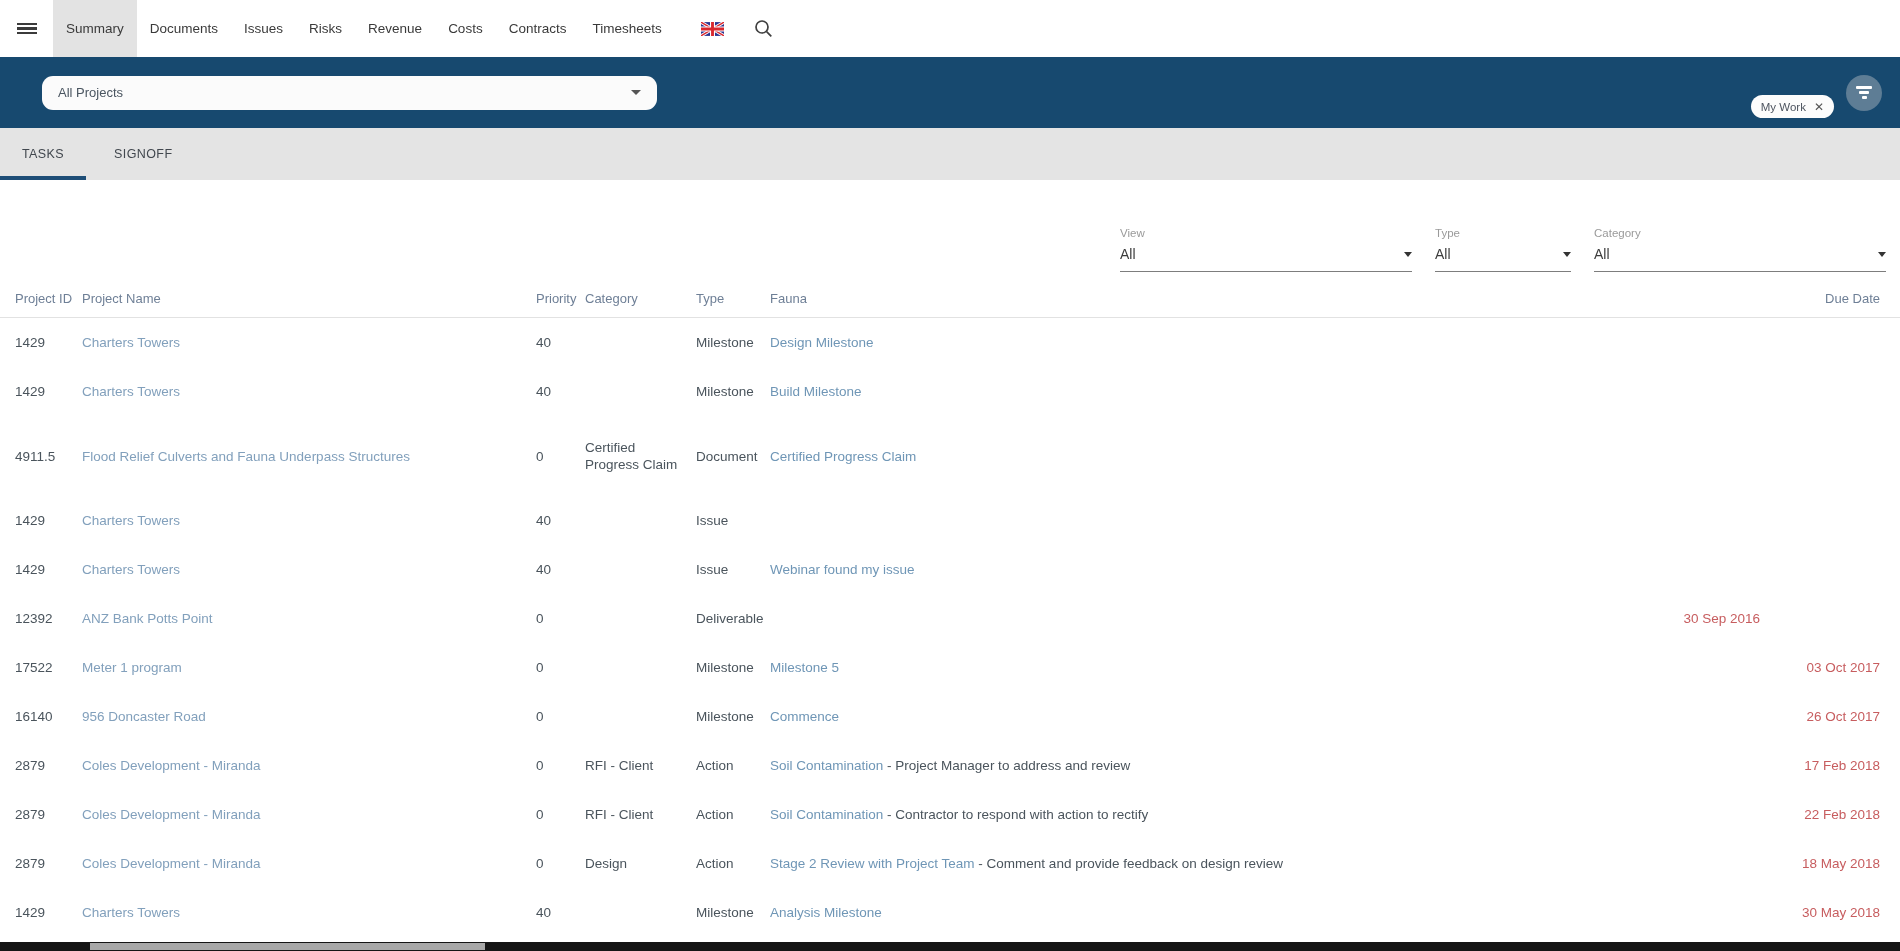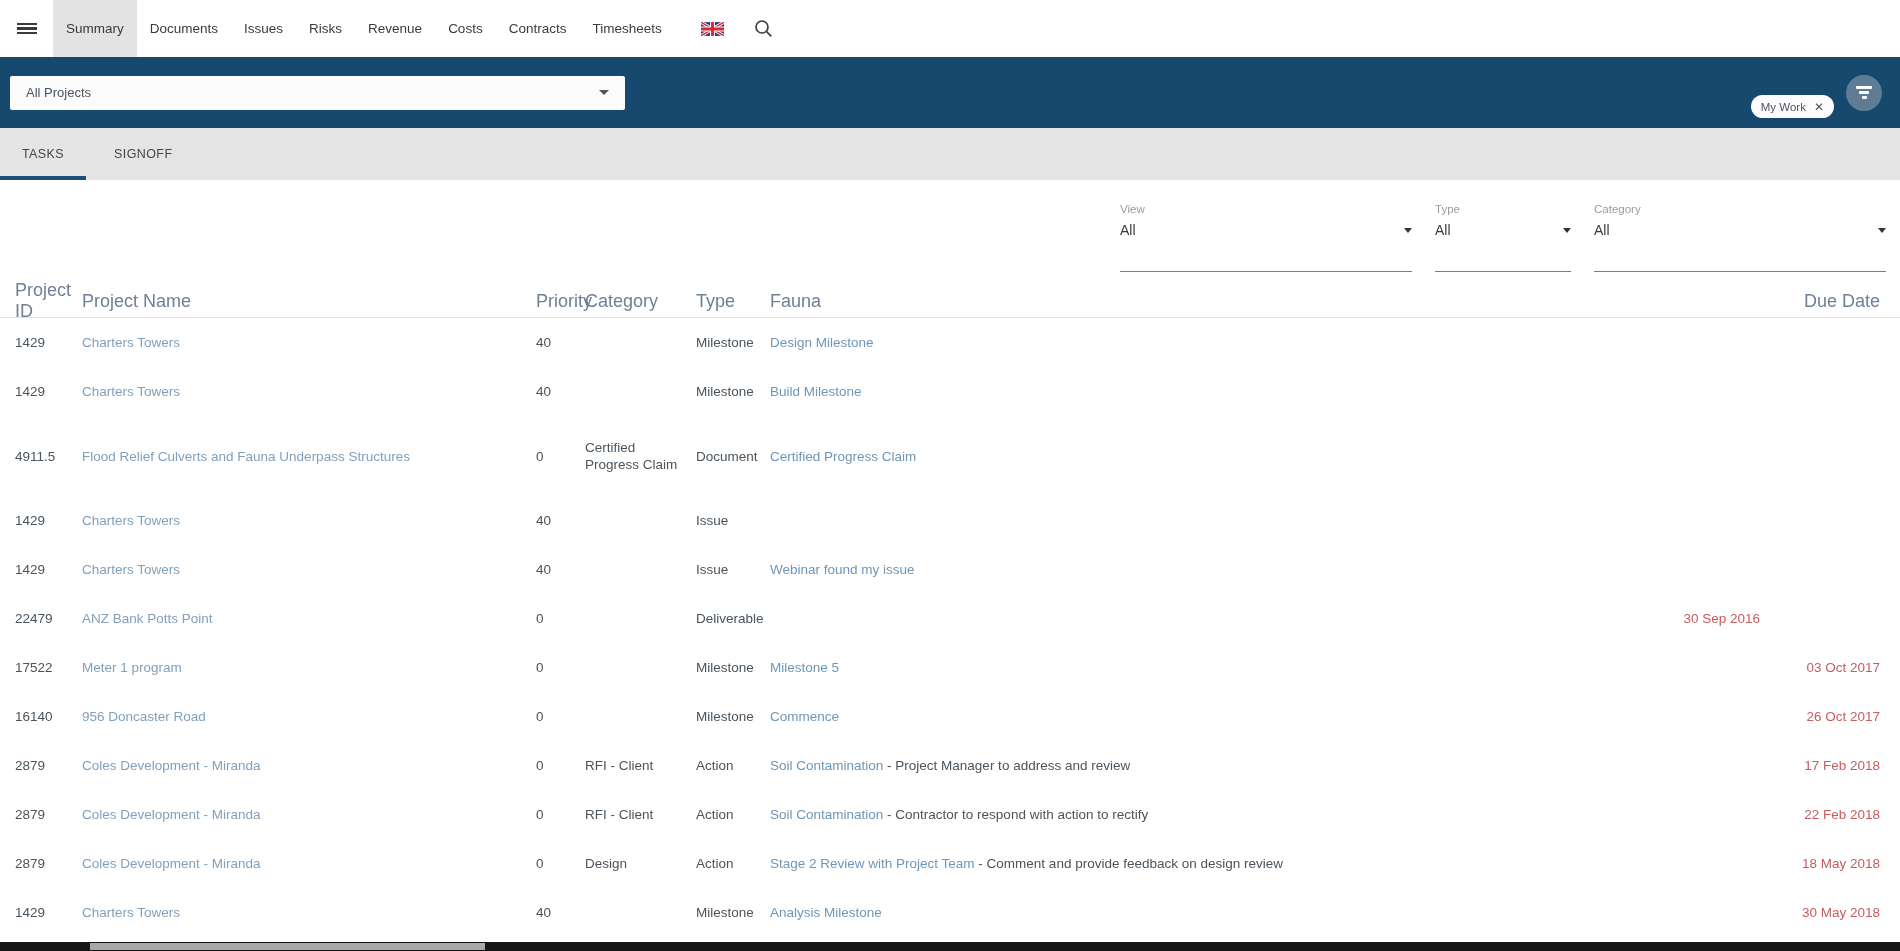--- a/index.html
+++ b/index.html
@@ -12,23 +12,23 @@
   .hicon span { display: block; width: 20px; height: 2.4px; background: #3b3b3b; margin: 2.4px 0; }
   .nav-item { display: flex; align-items: center; padding: 0 13px; font-size: 13.5px;
     color: #3a3a3a; cursor: pointer; white-space: nowrap; }
   .nav-item.active { background: #e3e3e3; }
   .flag-wrap { display: flex; align-items: center; margin-left: 26px; cursor: pointer; }
   .search-wrap { display: flex; align-items: center; margin-left: 30px; cursor: pointer; }
 
   
   .bluebar { height: 71px; background: var(--brand-navy, #17496f); display: flex; align-items: center;
     padding: 0 18px 0 10px; }
-  .project-select { width: 615px; height: 34px; background: #fbfbfb; border-radius: 2px;
+  .project-select { width: 615px; height: 34px; background: #fbfbfb; border-radius: 11px;
     display: flex; align-items: center; justify-content: space-between; padding: 0 16px;
-    font-size: 13px; color: #4a5560; cursor: pointer; }
+    font-size: 13px; color: #4a5560; cursor: pointer; margin-left: 32px; }
   .caret-down { width: 0; height: 0; border-left: 5px solid transparent; border-right: 5px solid transparent;
     border-top: 5px solid #555; }
   .right-group { margin-left: auto; display: flex; align-items: center; gap: 12px; }
   .chip { background: #fcfcfc; height: 23px; border-radius: 12px; display: flex; align-items: center;
     padding: 0 10px; font-size: 11.5px; color: #4e5560; gap: 8px; margin-top: 28px; }
   .chip .x { font-size: 12px; color: #555; cursor: pointer; line-height: 1; }
   .filter-btn { width: 36px; height: 36px; border-radius: 50%; background: var(--filter-button-bg, #5e7d95);
     display: flex; flex-direction: column; align-items: center; justify-content: center; gap: 2.6px; cursor: pointer; }
   .filter-btn span { display: block; height: 2.4px; background: #fff; border-radius: 1px; }
   .filter-btn span:nth-child(1) { width: 16px; }
@@ -39,35 +39,35 @@
   .tabbar { height: 52px; background: #e4e4e4; display: flex; align-items: stretch; }
   .vtab { position: relative; display: flex; align-items: center; font-size: 12.5px;
     letter-spacing: 0.4px; color: #41474e; cursor: pointer; }
   .vtab:first-child { margin-left: 22px; }
   .vtab + .vtab { margin-left: 50px; }
   .vtab.active::after { content: ""; position: absolute; left: -22px; right: -22px; bottom: 0;
     height: 4px; background: var(--tab-underline, #1e4e77); }
 
   
   .filters { height: 92px; display: flex; justify-content: flex-end; gap: 23px;
-    padding: 23px 14px 0 0; }
+    padding: 23px 14px 0 0; align-items: flex-end; }
   .fselect { border-bottom: 1px solid #7d7d7d; padding-bottom: 9px; cursor: pointer; }
   .fselect.w-lg { width: 292px; }
   .fselect.w-sm { width: 136px; }
   .fselect .flabel { font-size: 11.5px; color: #9a9a9a; display: block; margin-bottom: 7px; }
   .fselect .fvalrow { display: flex; justify-content: space-between; align-items: center; }
   .fselect .fval { font-size: 14px; color: #3c3c3c; }
   .fselect .caret-down { border-left-width: 4.5px; border-right-width: 4.5px; border-top-width: 5px;
     border-top-color: #333; }
 
   
   .thead, .trow { display: grid; grid-template-columns: 67px 454px 49px 111px 74px 1fr 120px;
     padding: 0 20px 0 15px; align-items: center; }
   .thead { height: 46px; padding-top: 8px; border-bottom: 1px solid #e2e2e2;
-    color: #6e7f96; font-size: 18px; }
+    color: #6e7f96; font-size: 13px; }
   .th-due { text-align: right; }
   .trow { height: 49px; font-size: 13.5px; color: #4a545c; }
   .trow.tall { height: 80px; }
   .c-name { color: var(--link-blue, #82a0bc); cursor: pointer; }
   .c-cat { line-height: 17px; padding-right: 8px; }
   .task-link { color: var(--task-link-blue, #6f96b6); cursor: pointer; }
   .task-note { color: #4a545c; }
   .c-due { text-align: right; color: var(--due-date-red, #c75d5f); }
 
   
@@ -213,21 +213,21 @@
     <div class="td c-id">1429</div>
     <div class="td c-name">Charters Towers</div>
     <div class="td c-pri">40</div>
     <div class="td c-cat"></div>
     <div class="td c-type">Issue</div>
     <div class="td c-task"><span class="task-link">Webinar found my issue</span><span class="task-note"></span></div>
     <div class="td c-due"></div>
   </div>
 
   <div class="trow">
-    <div class="td c-id">22479</div>
+    <div class="td c-id">12392</div>
     <div class="td c-name">ANZ Bank Potts Point</div>
     <div class="td c-pri">0</div>
     <div class="td c-cat"></div>
     <div class="td c-type">Deliverable</div>
     <div class="td c-due">30 Sep 2016</div>
   </div>
 
   <div class="trow">
     <div class="td c-id">17522</div>
     <div class="td c-name">Meter 1 program</div>

